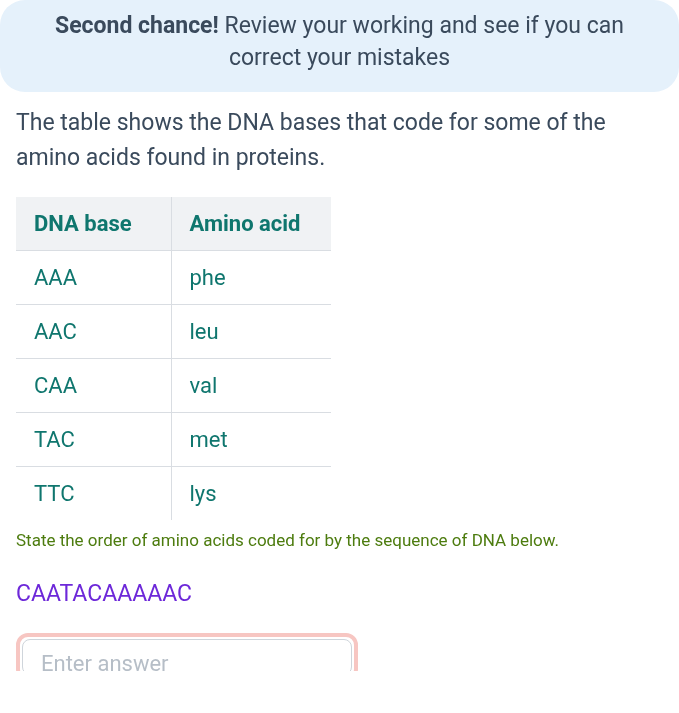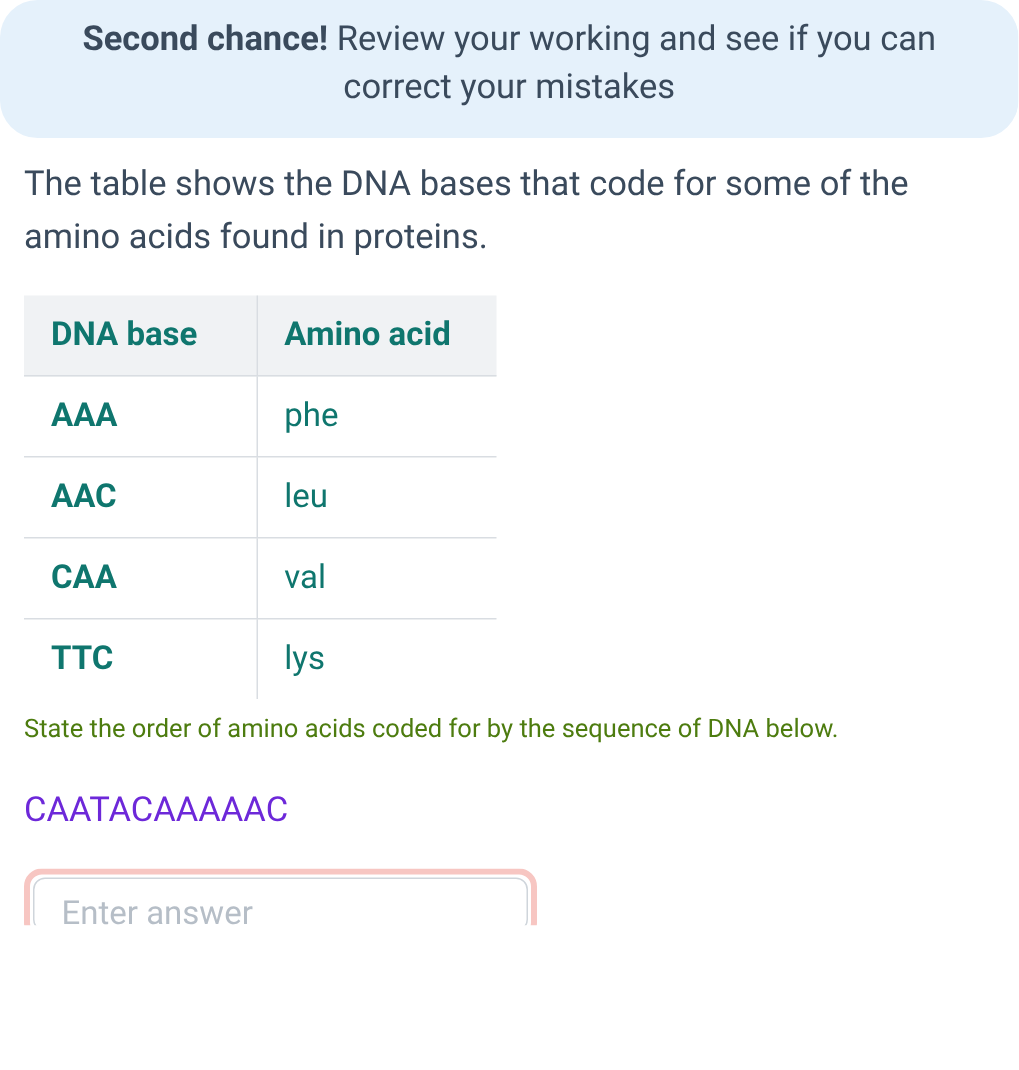--- a/index.html
+++ b/index.html
@@ -54,21 +54,20 @@
     th:first-child {
       border-right: 1px solid #d9dde2;
       min-width: 155px;
     }
     th:last-child {
       min-width: 160px;
       margin-top: 45px;
     }
     td:first-child {
       border-right: 1px solid #d9dde2;
-      font-weight: bold;
     }
     tr:last-child td {
       border-bottom: none;
     }
     .question {
       font-size: 17px;
       line-height: 1.5;
       color: #4d7c0f;
       margin-top: 0;
       margin-bottom: 26px;
@@ -128,20 +127,24 @@
       </tr>
       <tr>
         <td>AAC</td>
         <td>leu</td>
       </tr>
       <tr>
         <td>CAA</td>
         <td>val</td>
       </tr>
       <tr>
+        <td>TAC</td>
+        <td>met</td>
+      </tr>
+      <tr>
         <td>TTC</td>
         <td>lys</td>
       </tr>
     </tbody>
   </table>
 
   <p class="question">State the order of amino acids coded for by the sequence of DNA below.</p>
 
   <p class="sequence">CAATACAAAAAC</p>
 

